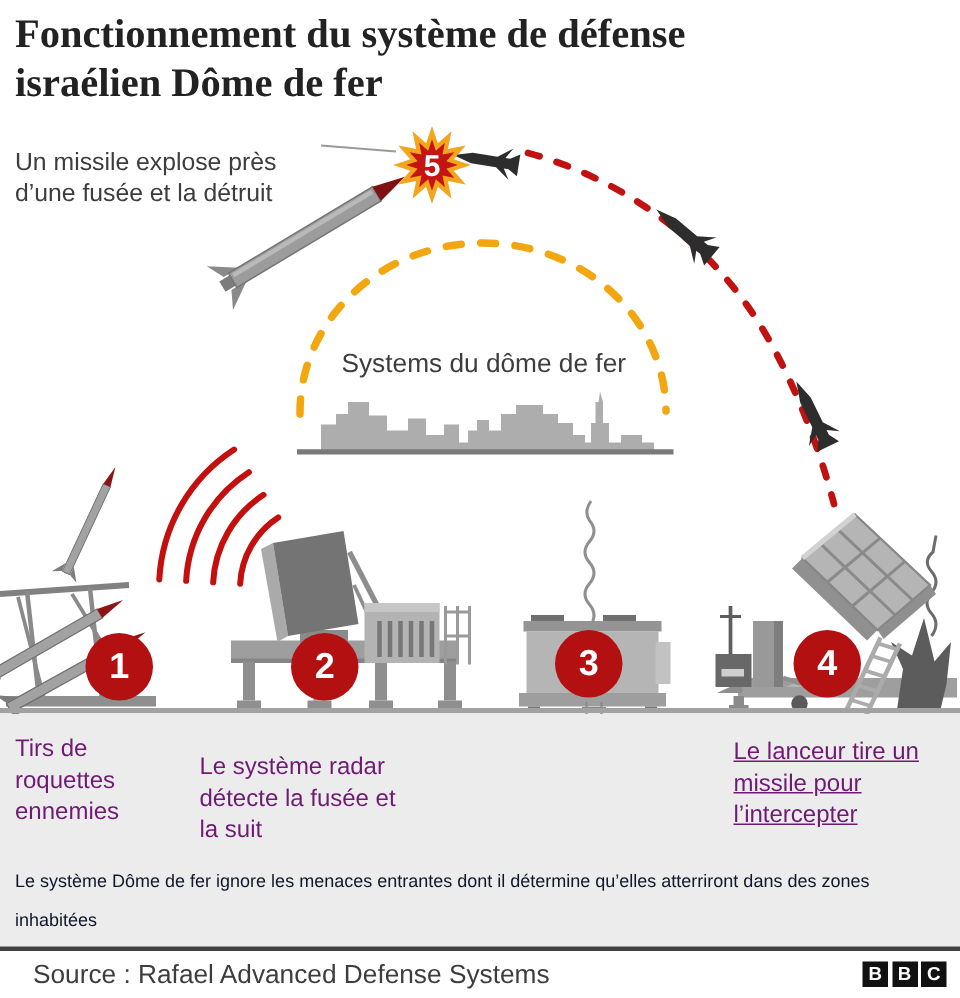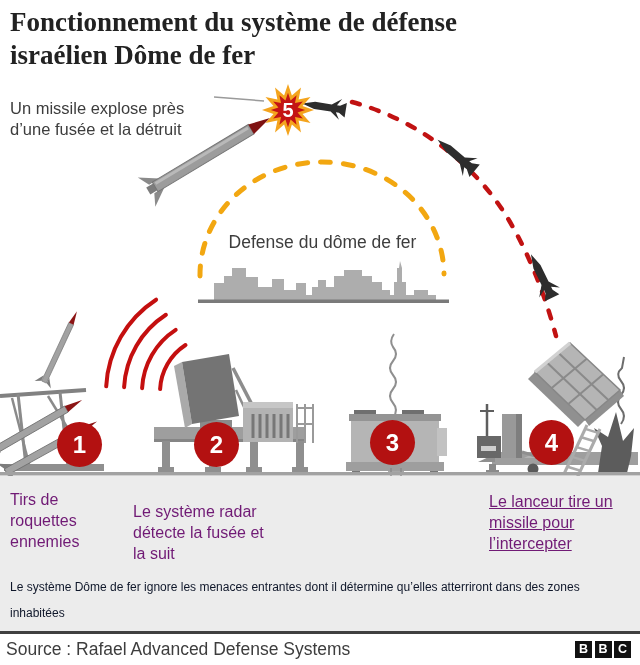--- a/index.html
+++ b/index.html
@@ -20,21 +20,21 @@
   .grayband{position:absolute;left:0;top:476px;width:640px;height:155px;background:#ececec;}
   .caption{position:absolute;font-size:16px;line-height:21px;color:#701a75;}
   .cap1{left:10px;top:489px;width:100px;}
   .cap2{left:133px;top:489px;width:145px;margin-top:12px;}
   .cap3{left:318px;top:483px;width:125px;}
   .cap4{left:489px;top:491px;width:132px;text-decoration:underline;}
   .note{position:absolute;left:10px;top:574px;width:585px;font-size:12px;line-height:26px;color:#0f172a;}
   .divider{position:absolute;left:0;top:631px;width:640px;height:2.5px;background:#404040;}
   .sourcebar{position:absolute;left:0;top:633.5px;width:640px;height:31.5px;background:#ffffff;
              display:flex;align-items:center;justify-content:space-between;}
-  .source{margin-left:6px;font-size:17.5px;color:#3d3d3d;}
+  .source{margin-left:22px;font-size:17.5px;color:#3d3d3d;}
   .bbc{display:flex;gap:2.5px;margin-right:9px;}
   .bbc .sq{width:17px;height:17px;background:#111111;color:#ffffff;display:flex;
            align-items:center;justify-content:center;font-size:12.5px;font-weight:bold;}
 </style>
 </head>
 <body>
 
 <div class="page">
 
   <h1 class="title">Fonctionnement du système de défense
@@ -186,21 +186,21 @@
         <line x1="572.1" y1="456.9" x2="585.1" y2="460.9" stroke-width="2.5"></line>
         <line x1="576.7" y1="447.1" x2="589.7" y2="451.1" stroke-width="2.5"></line>
         <line x1="581.3" y1="437.3" x2="594.3" y2="441.3" stroke-width="2.5"></line>
         <line x1="585.2" y1="428.9" x2="598.2" y2="432.9" stroke-width="2.5"></line>
       </g>
     </g>
 
     <rect x="0" y="472" width="640" height="3.5" fill="#a2a2a2"></rect>
   </svg>
 
-  <div class="dome-label">Defense du dôme de fer</div>
+  <div class="dome-label">Systems du dôme de fer</div>
 
   <div class="numcircle c1">
       <span>1</span>
     </div>
   <div class="numcircle c2">
       <span>2</span>
     </div>
   <div class="numcircle c3">
       <span>3</span>
     </div>

